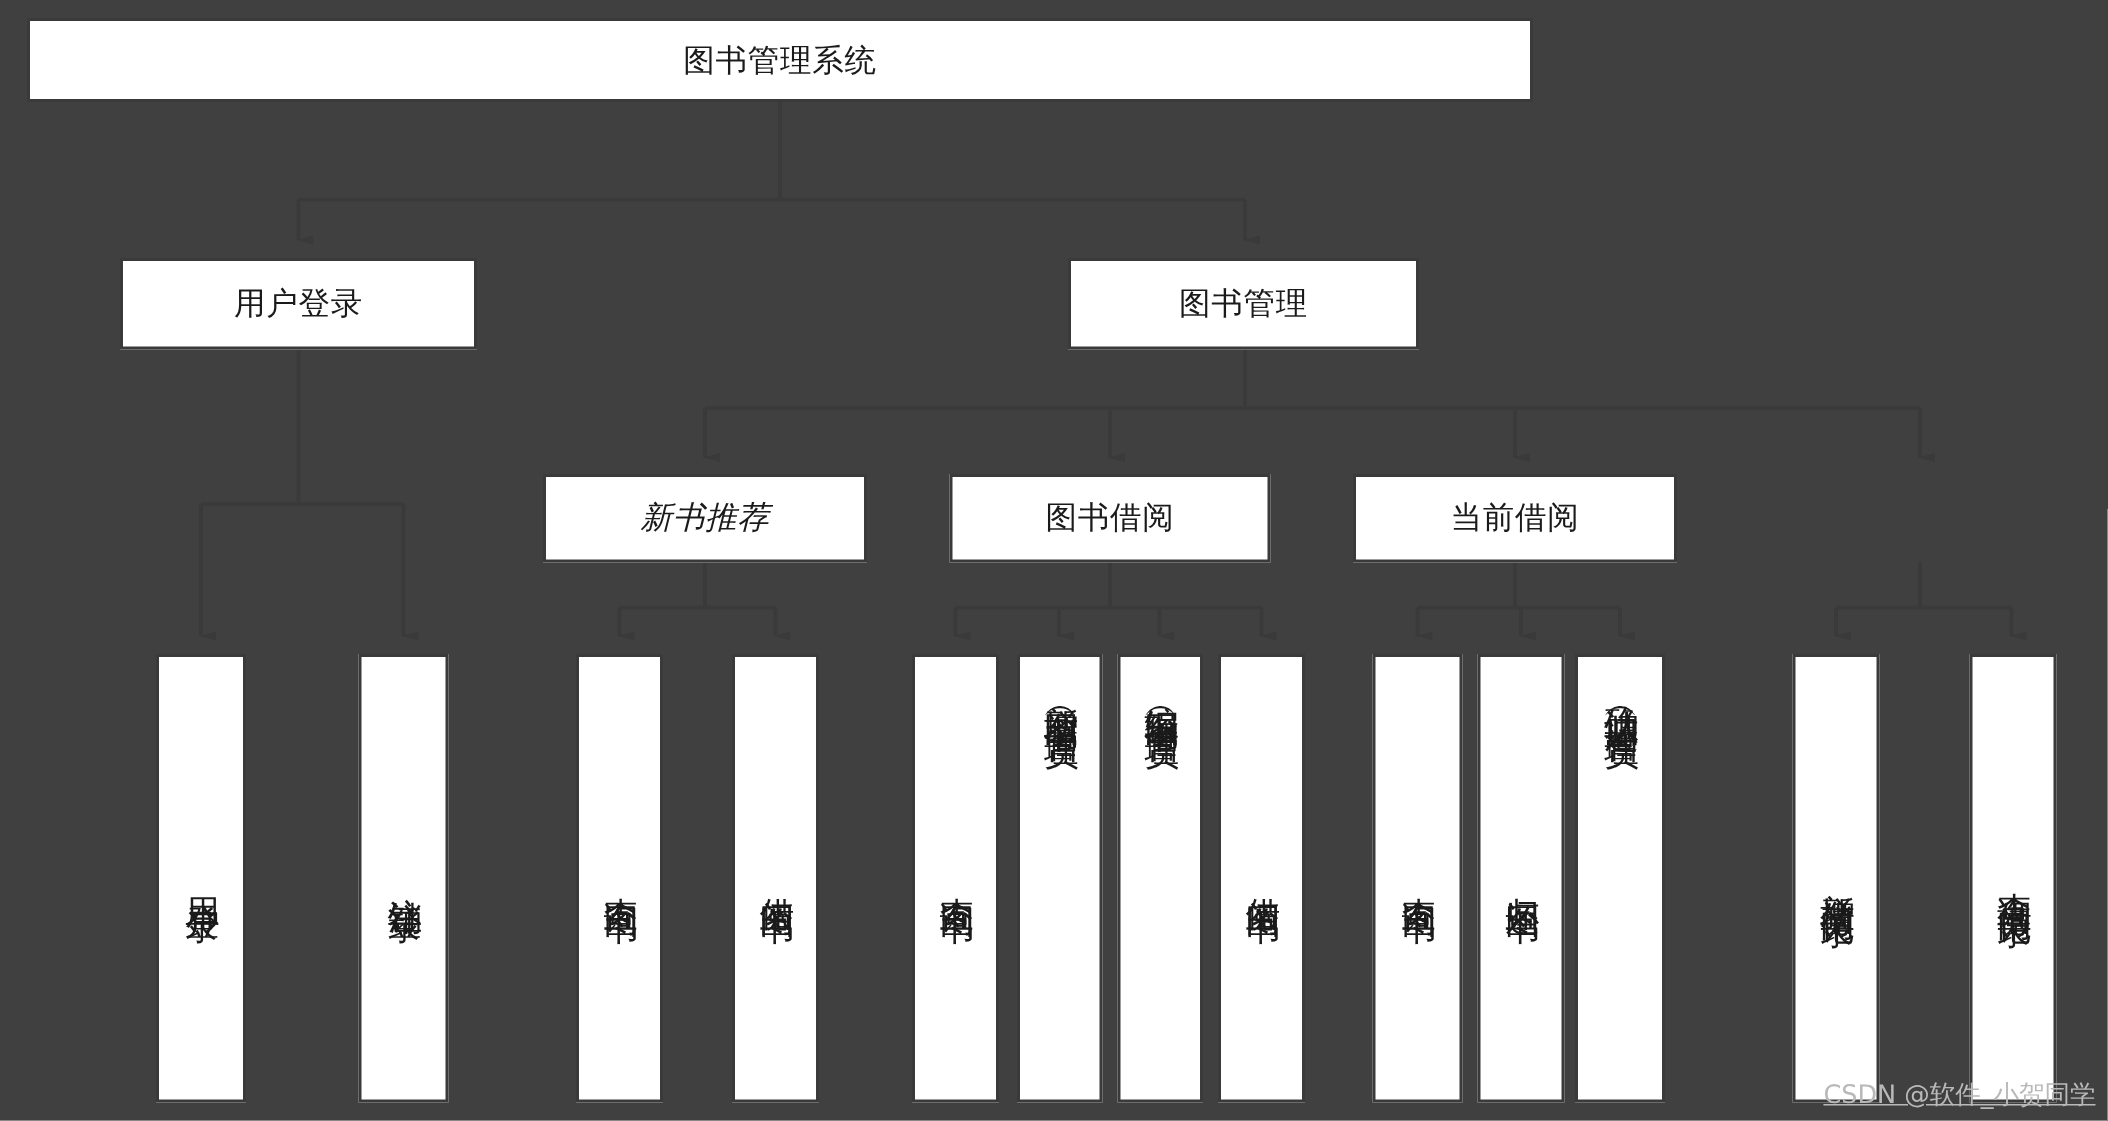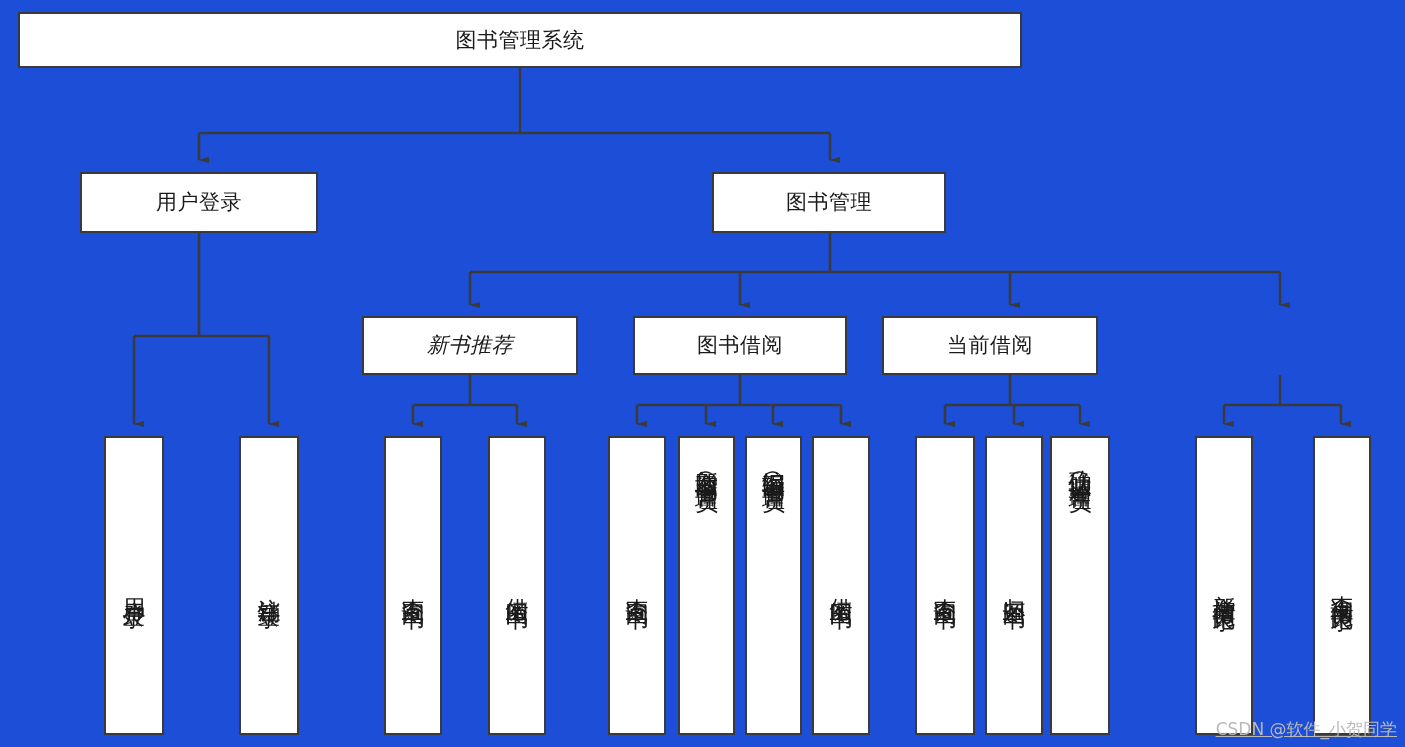--- a/index.html
+++ b/index.html
@@ -10,21 +10,21 @@
   body {
     width: 1405px;
     height: 747px;
     font-family: "DejaVu Sans", "Liberation Sans", sans-serif;
     overflow: hidden;
   }
   #diagram-root {
     position: relative;
     width: 1405px;
     height: 747px;
-    background: #1d4ed8;
+    background: #404040;
   }
   svg.connectors {
     position: absolute;
     left: 0;
     top: 0;
     width: 1405px;
     height: 747px;
   }
   .node {
     position: absolute;
@@ -137,21 +137,21 @@
   <div class="node horizontal" style="left:712px; top:172px; width:234px; height:61px;">
     <span class="label">图书管理</span>
   </div>
 
   <div class="node horizontal" style="left:362px; top:316px; width:216px; height:59px;font-style:italic;">
     <span class="label">新书推荐</span>
   </div>
   <div class="node horizontal" style="left:633px; top:316px; width:214px; height:59px;">
     <span class="label">图书借阅</span>
   </div>
-  <div class="node horizontal" style="left:882px; top:316px; width:216px; height:59px;">
+  <div class="node horizontal" style="left:902px; top:316px; width:216px; height:59px;">
     <span class="label">当前借阅</span>
   </div>
 
   <div class="node vertical mid" style="left:104px; top:436px; width:60px; height:299px;">
     <span class="label">用户登录</span>
   </div>
   <div class="node vertical mid" style="left:239px; top:436px; width:60px; height:299px;">
     <span class="label">注销登录</span>
   </div>
 

